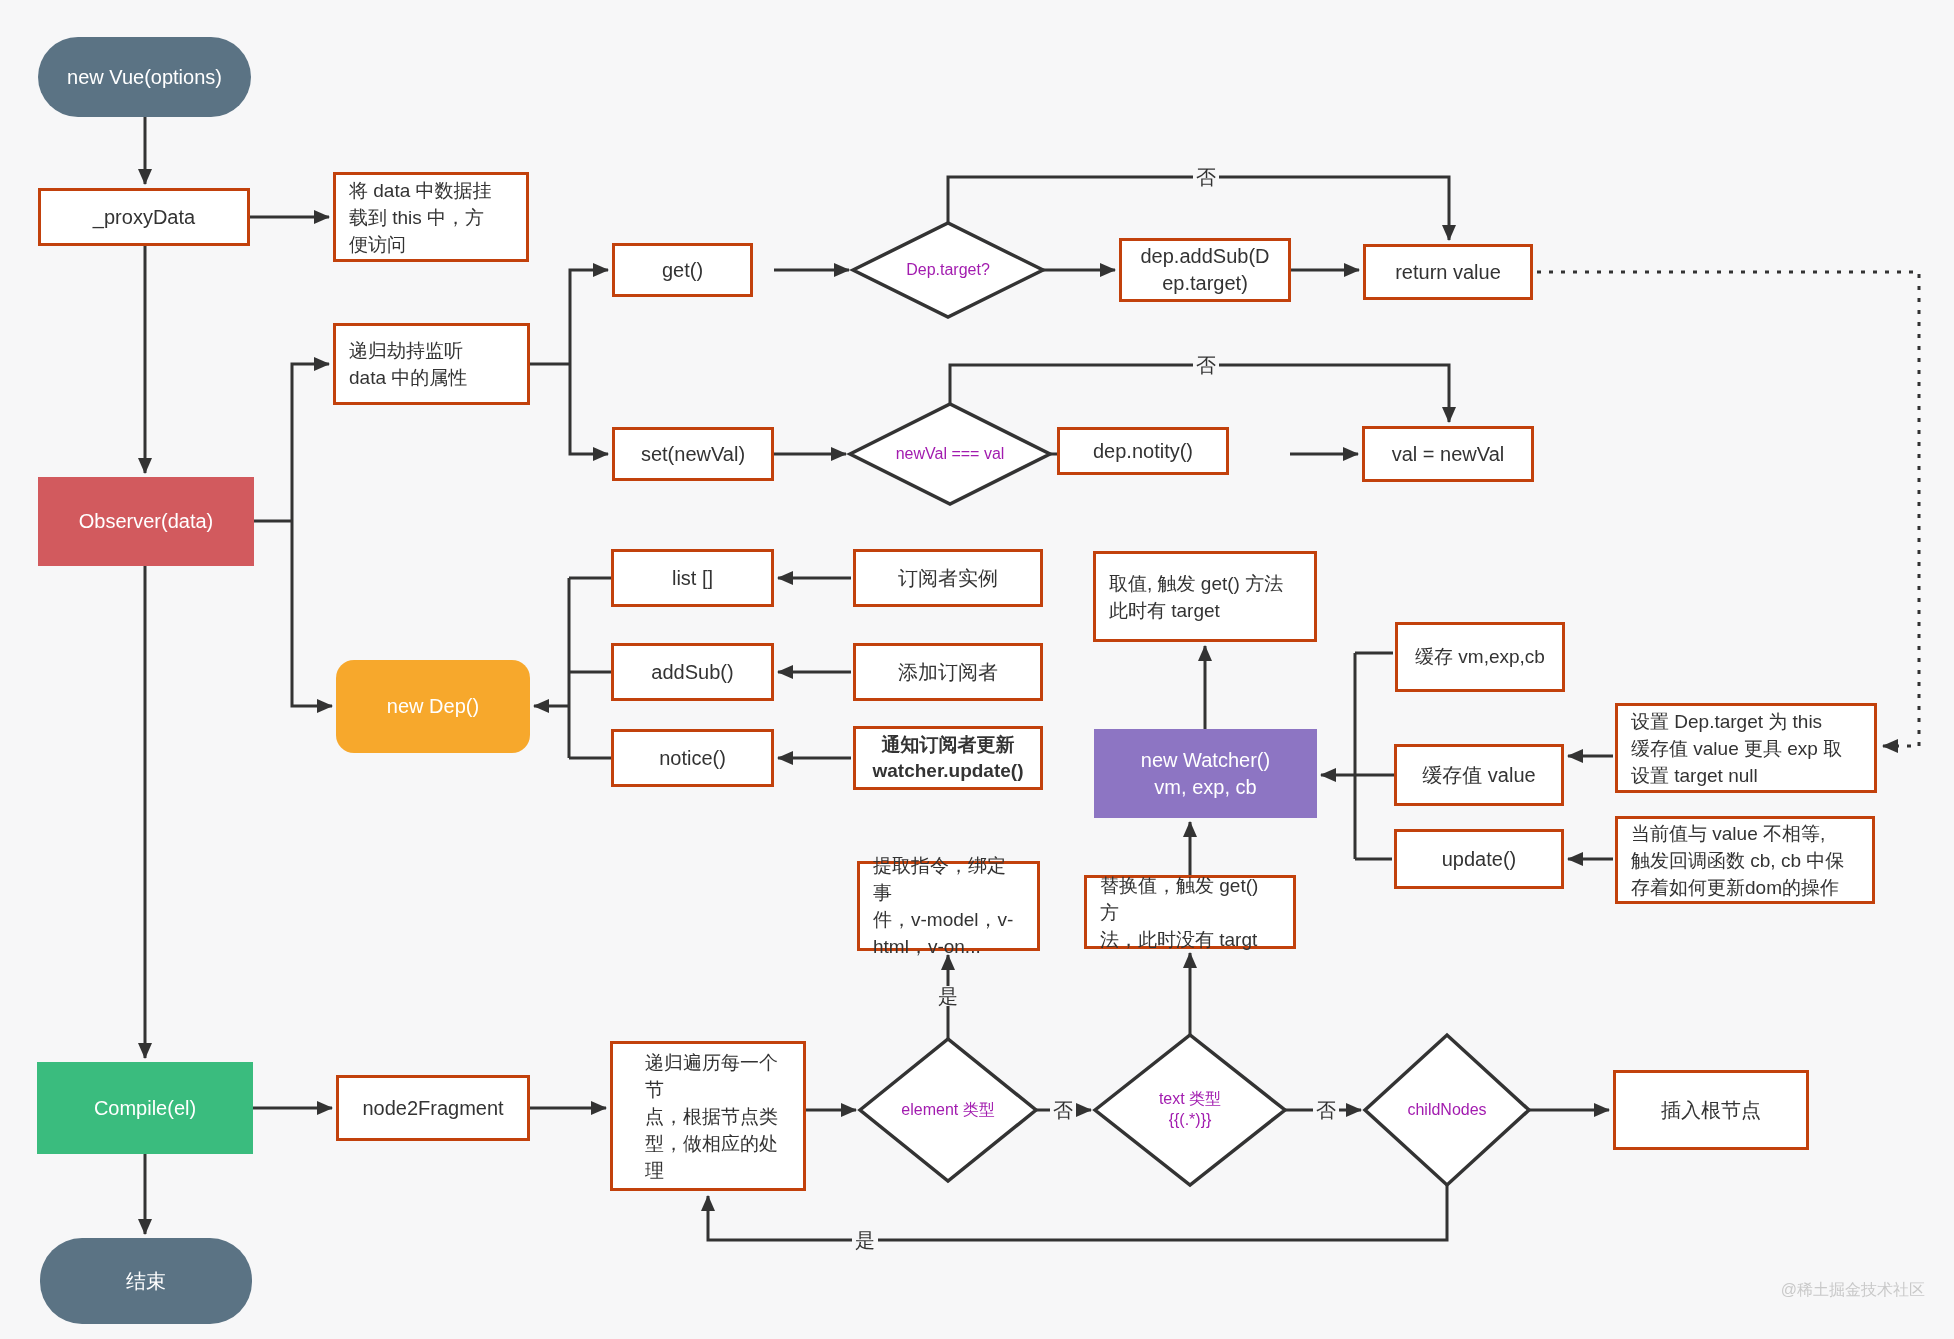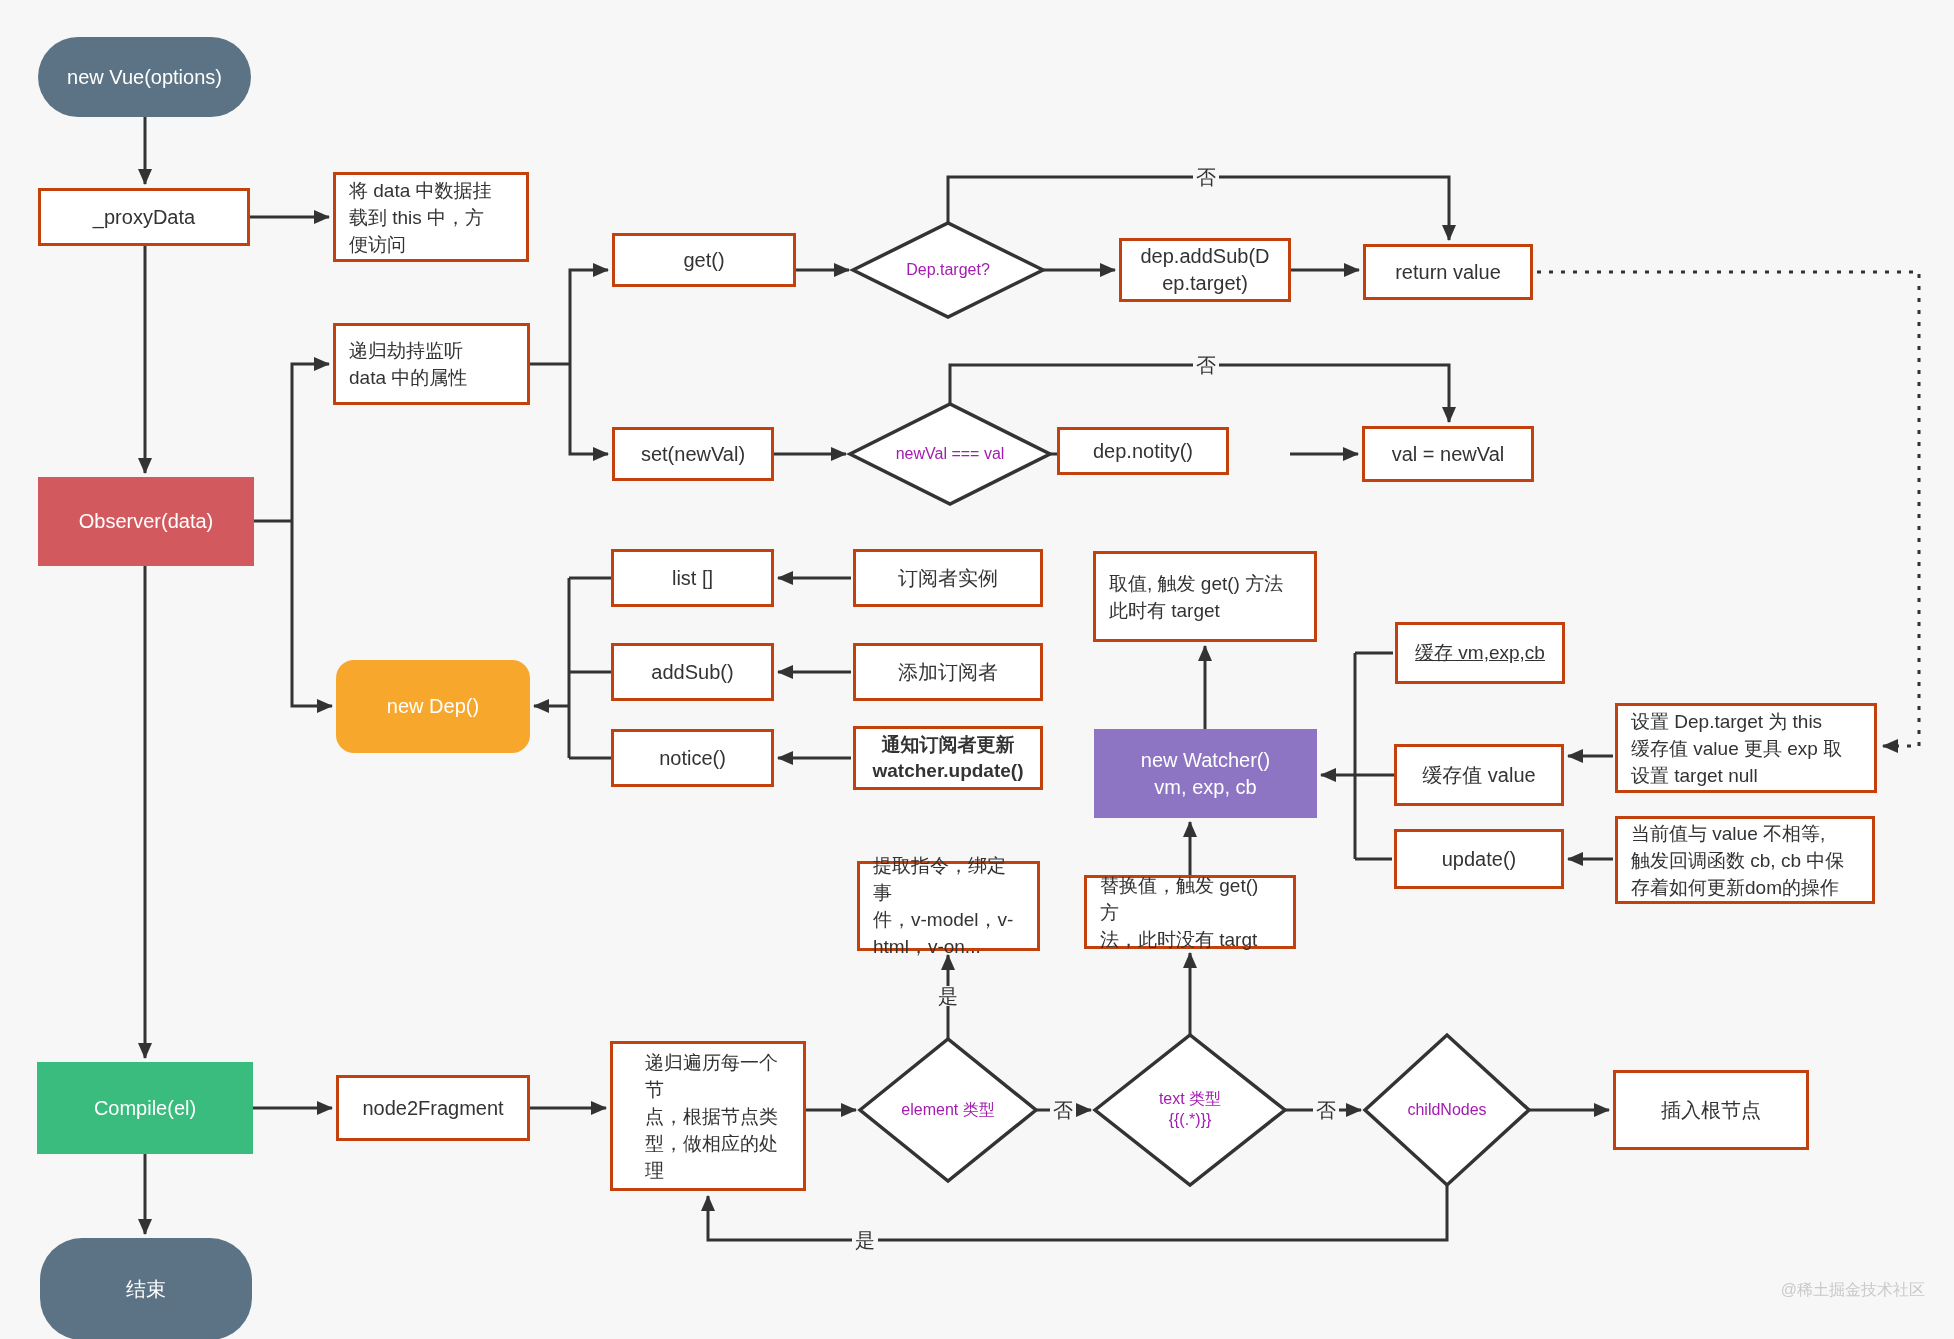--- a/index.html
+++ b/index.html
@@ -94,42 +94,42 @@
 
   <div class="node terminal" style="left: 38px; top: 37px; width: 213px; height: 80px; background: rgb(91, 115, 132);">new Vue(options)</div>
   <div class="node rect" style="left:38px;top:188px;width:212px;height:58px;">_proxyData</div>
   <div class="node rect note" style="left:333px;top:172px;width:196px;height:90px;">将 data 中数据挂
 载到 this 中，方
 便访问</div>
   <div class="node colored" style="left: 38px; top: 477px; width: 216px; height: 89px; background: rgb(210, 90, 94);">Observer(data)</div>
   <div class="node rect note" style="left:333px;top:323px;width:197px;height:82px;">递归劫持监听
 data 中的属性</div>
 
-  <div class="node rect" style="left:612px;top:233px;width:184px;height:54px;">get()</div>
+  <div class="node rect" style="left:612px;top:243px;width:141px;height:54px;">get()</div>
   <div class="node rect" style="left:1119px;top:238px;width:172px;height:64px;">dep.addSub(D
 ep.target)</div>
   <div class="node rect" style="left:1363px;top:244px;width:170px;height:56px;">return value</div>
   <div class="node rect" style="left:612px;top:427px;width:162px;height:54px;">set(newVal)</div>
   <div class="node rect" style="left:1057px;top:427px;width:172px;height:48px;">dep.notity()</div>
   <div class="node rect" style="left:1362px;top:426px;width:172px;height:56px;">val = newVal</div>
 
   <div class="node colored" style="left: 336px; top: 660px; width: 194px; height: 93px; background: rgb(247, 168, 44); border-radius: 18px;">new Dep()</div>
   <div class="node rect" style="left:611px;top:549px;width:163px;height:58px;">list []</div>
   <div class="node rect" style="left:611px;top:643px;width:163px;height:58px;">addSub()</div>
   <div class="node rect" style="left:611px;top:729px;width:163px;height:58px;">notice()</div>
   <div class="node rect" style="left:853px;top:549px;width:190px;height:58px;">订阅者实例</div>
   <div class="node rect" style="left:853px;top:643px;width:190px;height:58px;">添加订阅者</div>
   <div class="node rect" style="left:853px;top:726px;width:190px;height:64px;font-size:19px;font-weight:bold;">通知订阅者更新
 watcher.update()</div>
 
   <div class="node rect note" style="left:1093px;top:551px;width:224px;height:91px;">取值, 触发 get() 方法
 此时有 target</div>
   <div class="node colored" style="left: 1094px; top: 729px; width: 223px; height: 89px; background: rgb(141, 117, 195);">new Watcher()
 vm, exp, cb</div>
-  <div class="node rect" style="left:1395px;top:622px;width:170px;height:62px;font-size:19px;text-decoration:underline;">缓存 vm,exp,cb</div>
+  <div class="node rect" style="left:1395px;top:622px;width:170px;height:70px;font-size:19px;">缓存 vm,exp,cb</div>
   <div class="node rect" style="left:1394px;top:744px;width:170px;height:62px;">缓存值 value</div>
   <div class="node rect" style="left:1394px;top:829px;width:170px;height:60px;">update()</div>
   <div class="node rect note" style="left:1615px;top:703px;width:262px;height:90px;">设置 Dep.target  为 this
 缓存值 value 更具 exp 取
 设置 target null</div>
   <div class="node rect note" style="left:1615px;top:816px;width:260px;height:88px;">当前值与 value 不相等,
 触发回调函数 cb, cb 中保
 存着如何更新dom的操作</div>
 
   <div class="node rect note" style="left:857px;top:861px;width:183px;height:90px;">提取指令，绑定事
@@ -137,21 +137,21 @@
 html，v-on...</div>
   <div class="node rect note" style="left:1084px;top:875px;width:212px;height:74px;">替换值，触发 get() 方
 法，此时没有 targt</div>
 
   <div class="node colored" style="left: 37px; top: 1062px; width: 216px; height: 92px; background: rgb(58, 188, 126);">Compile(el)</div>
   <div class="node rect" style="left:336px;top:1075px;width:194px;height:66px;">node2Fragment</div>
   <div class="node rect note" style="left:610px;top:1041px;width:196px;height:150px;padding-left:32px;">递归遍历每一个节
 点，根据节点类
 型，做相应的处理</div>
   <div class="node rect" style="left:1613px;top:1070px;width:196px;height:80px;">插入根节点</div>
-  <div class="node terminal" style="left: 40px; top: 1238px; width: 212px; height: 102px; background: rgb(91, 115, 132);">结束</div>
+  <div class="node terminal" style="left: 40px; top: 1238px; width: 212px; height: 86px; background: rgb(91, 115, 132);">结束</div>
 
   <div class="dlabel" style="left:948px;top:270px;">Dep.target?</div>
   <div class="dlabel" style="left:950px;top:454px;">newVal === val</div>
   <div class="dlabel" style="left:948px;top:1110px;">element 类型</div>
   <div class="dlabel" style="left:1190px;top:1110px;">text 类型
 {{(.*)}}</div>
   <div class="dlabel" style="left:1447px;top:1110px;">childNodes</div>
 
   <div class="elabel" style="left:1206px;top:177px;">否</div>
   <div class="elabel" style="left:1206px;top:365px;">否</div>

